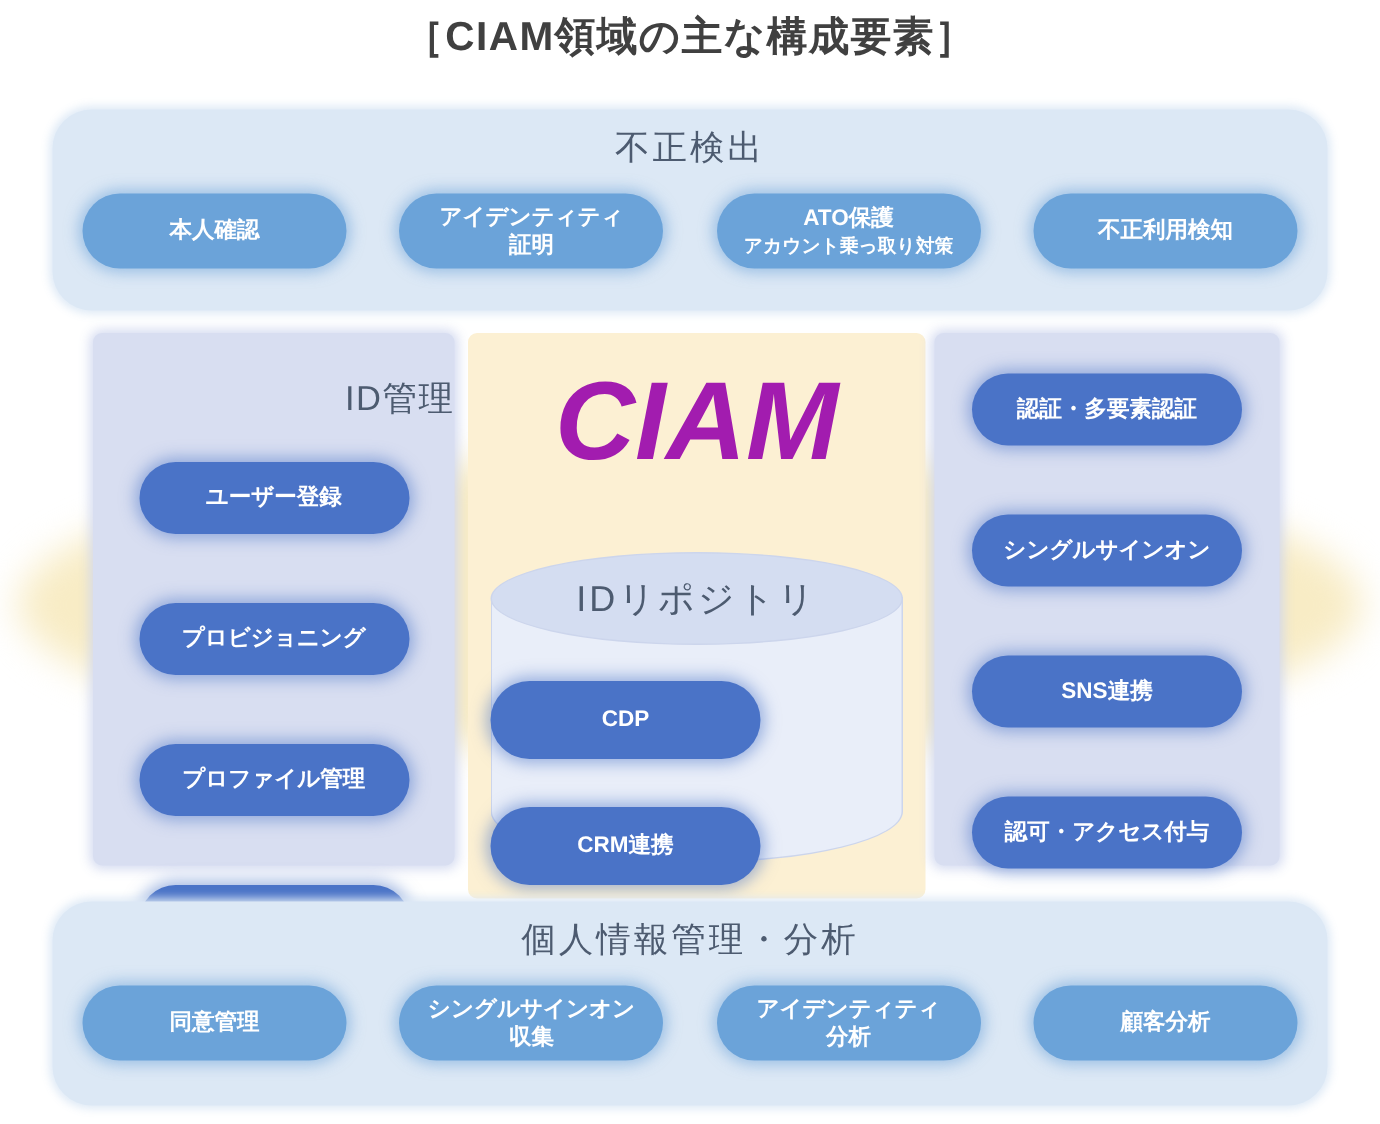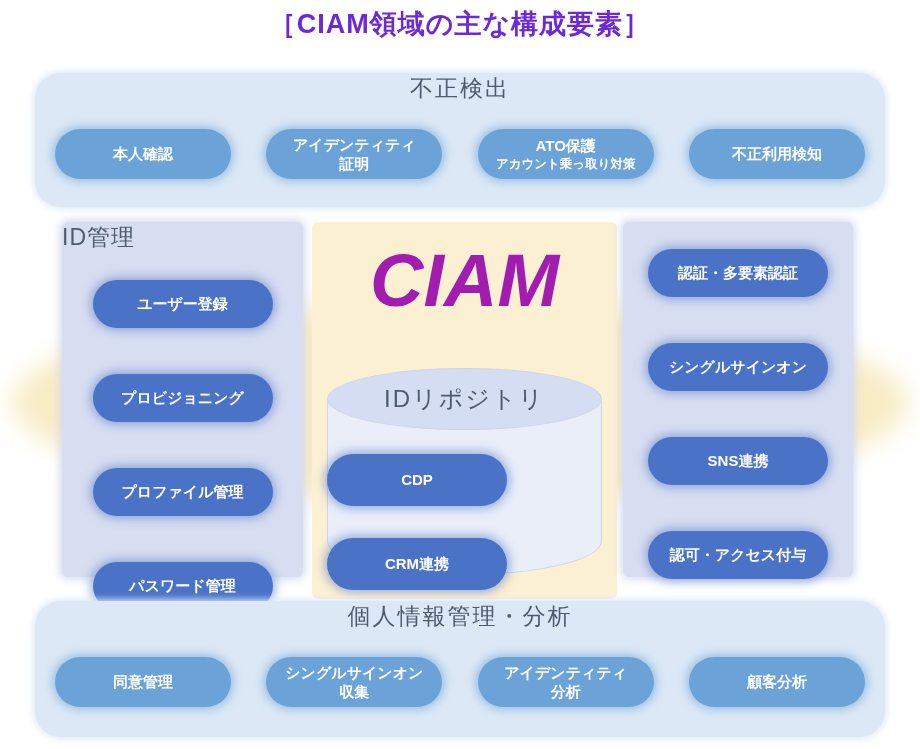--- a/index.html
+++ b/index.html
@@ -2,36 +2,36 @@
 <html><head>
 <meta charset="utf-8">
 <style>
   html,body{margin:0;padding:0;background:#ffffff;}
   .canvas{
     position:relative;width:920px;height:749px;background:#ffffff;
     font-family:"Liberation Sans","DejaVu Sans",sans-serif;overflow:hidden;
   }
   .title{
     position:absolute;top:6px;left:0;right:0;text-align:center;
-    font-size:27px;font-weight:bold;color:#6d28d9;letter-spacing:1px;margin:0;
+    font-size:27px;font-weight:bold;color:#404040;letter-spacing:1px;margin:0;
   }
   
   .glow-ellipse{
     position:absolute;left:12px;top:303px;width:896px;height:200px;
     background:#f8ecc5;border-radius:50%;filter:blur(12px);
   }
   
   .band{
     position:absolute;left:35px;width:850px;background:#dce8f5;border-radius:26px;
     box-shadow:0 0 6px 2px rgba(220,232,245,.9);
   }
   .top-band{top:73px;height:134px;}
   .bottom-band{top:601px;height:136px;}
   .band-header{
-    text-align:center;font-size:23px;color:#4d5b70;letter-spacing:2px;
+    text-align:center;padding-top:10px;font-size:23px;color:#4d5b70;letter-spacing:2px;
   }
   .band-pills{
     position:absolute;left:20px;right:20px;top:48px;height:66px;
     display:flex;justify-content:space-between;align-items:center;
   }
   .pill{
     display:flex;flex-direction:column;align-items:center;justify-content:center;
     border-radius:32px;color:#ffffff;font-weight:bold;font-size:15px;
     text-align:center;line-height:1.3;box-sizing:border-box;padding:4px 8px;
   }
@@ -46,21 +46,21 @@
   }
   .pill .sub{font-size:12.5px;}
   
   .column{
     position:absolute;top:222px;height:355px;background:#d8def1;border-radius:6px;
     box-shadow:0 0 8px 2px rgba(206,214,238,.9);
   }
   .left-column{left:62px;width:241px;}
   .right-column{left:623px;width:230px;}
   .col-header{
-    text-align:left;padding-top:0;font-size:23px;color:#4d5b70;letter-spacing:1px;
+    text-align:right;padding-top:28px;font-size:23px;color:#4d5b70;letter-spacing:1px;
   }
   .col-pills{
     display:flex;flex-direction:column;align-items:center;gap:30px;margin-top:11px;
   }
   
   .center-area{
     position:absolute;left:312px;top:222px;width:305px;height:377px;
     background:#fcf0d3;border-radius:6px;
   }
   .brand{

